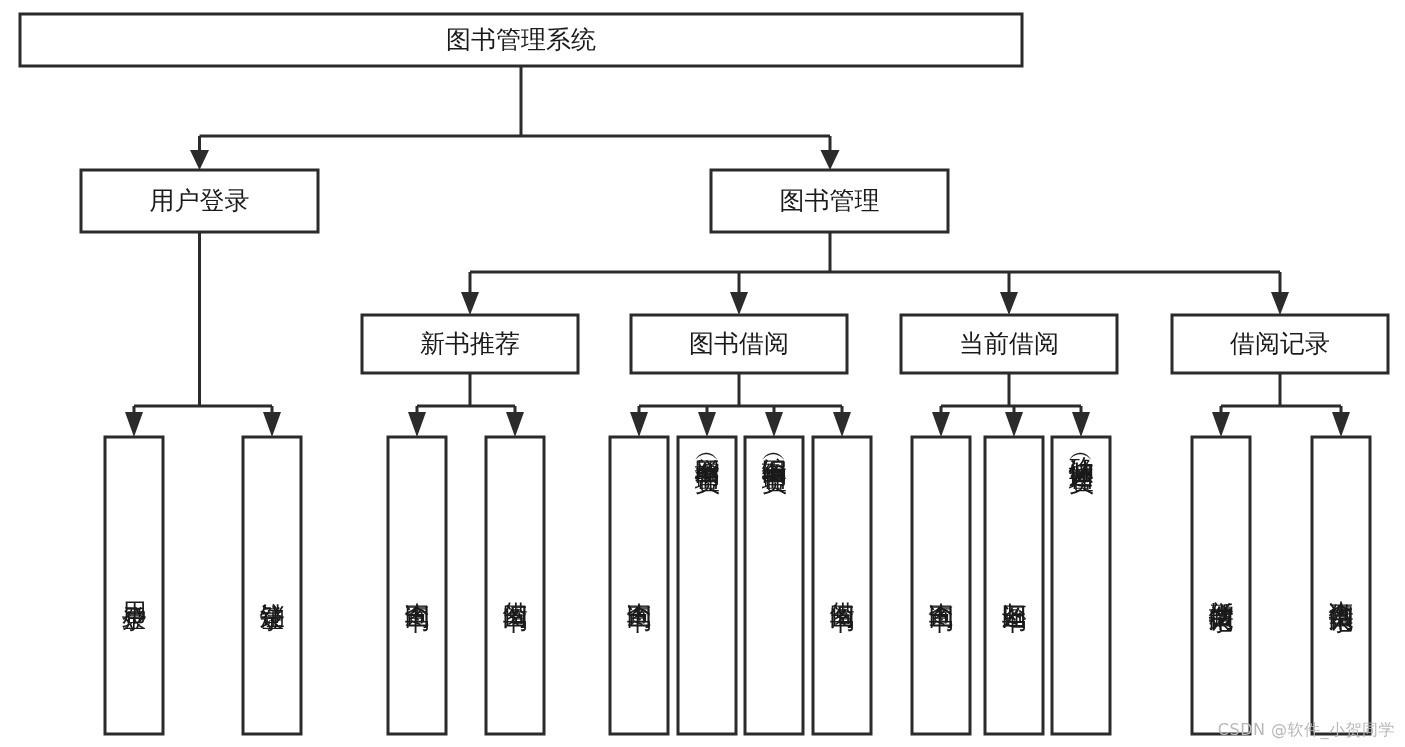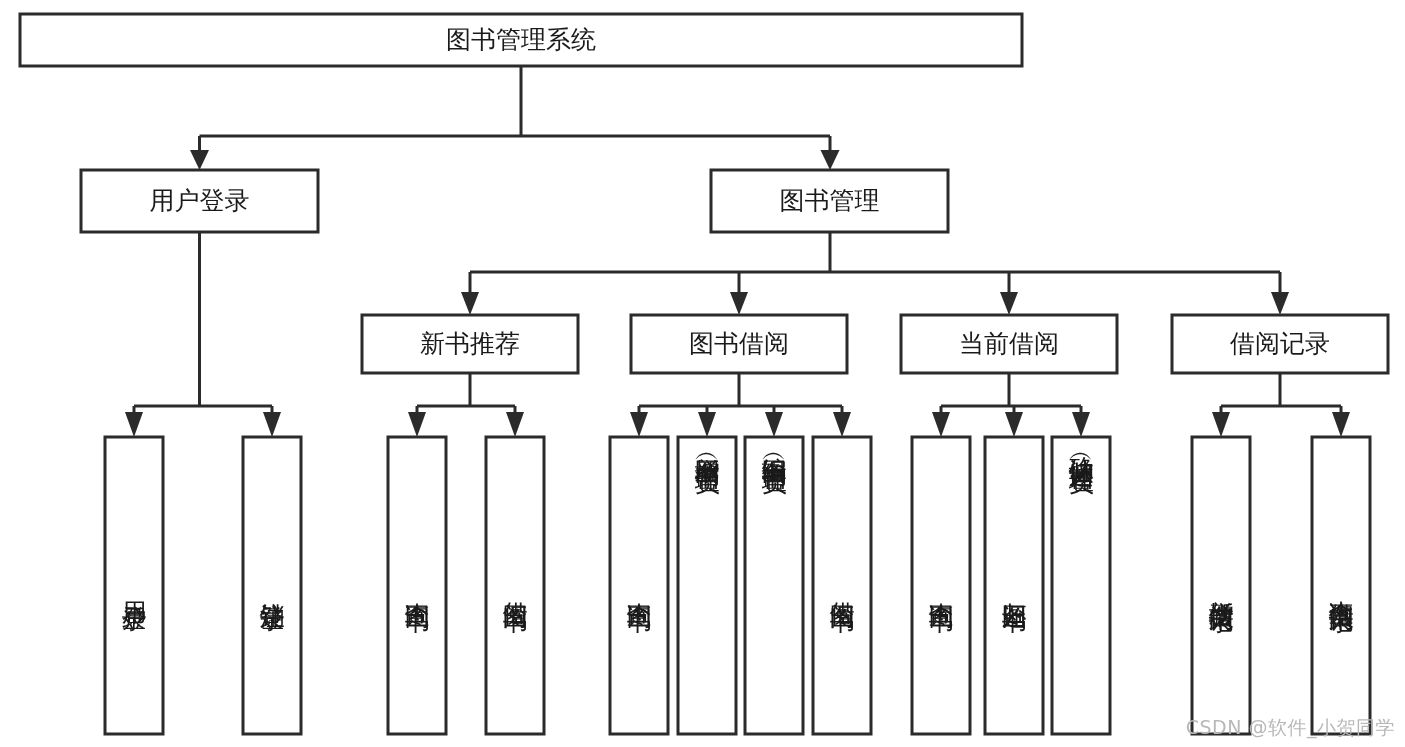--- a/index.html
+++ b/index.html
@@ -69,21 +69,21 @@
     line-height: 1.18;
     letter-spacing: 2px;
     color: #1a1a1a;
     white-space: nowrap;
   }
   .watermark {
     position: absolute;
     right: 10px;
     bottom: 6px;
     font-family: "DejaVu Sans", "Liberation Sans", sans-serif;
-    font-size: 19px;
+    font-size: 16px;
     color: #b8b8b8;
     white-space: nowrap;
     letter-spacing: 0.5px;
   }
 </style>
 </head>
 <body>
 
 <div id="diagram-root">
   <svg class="diagram" viewBox="0 0 1405 747" xmlns="http://www.w3.org/2000/svg">

